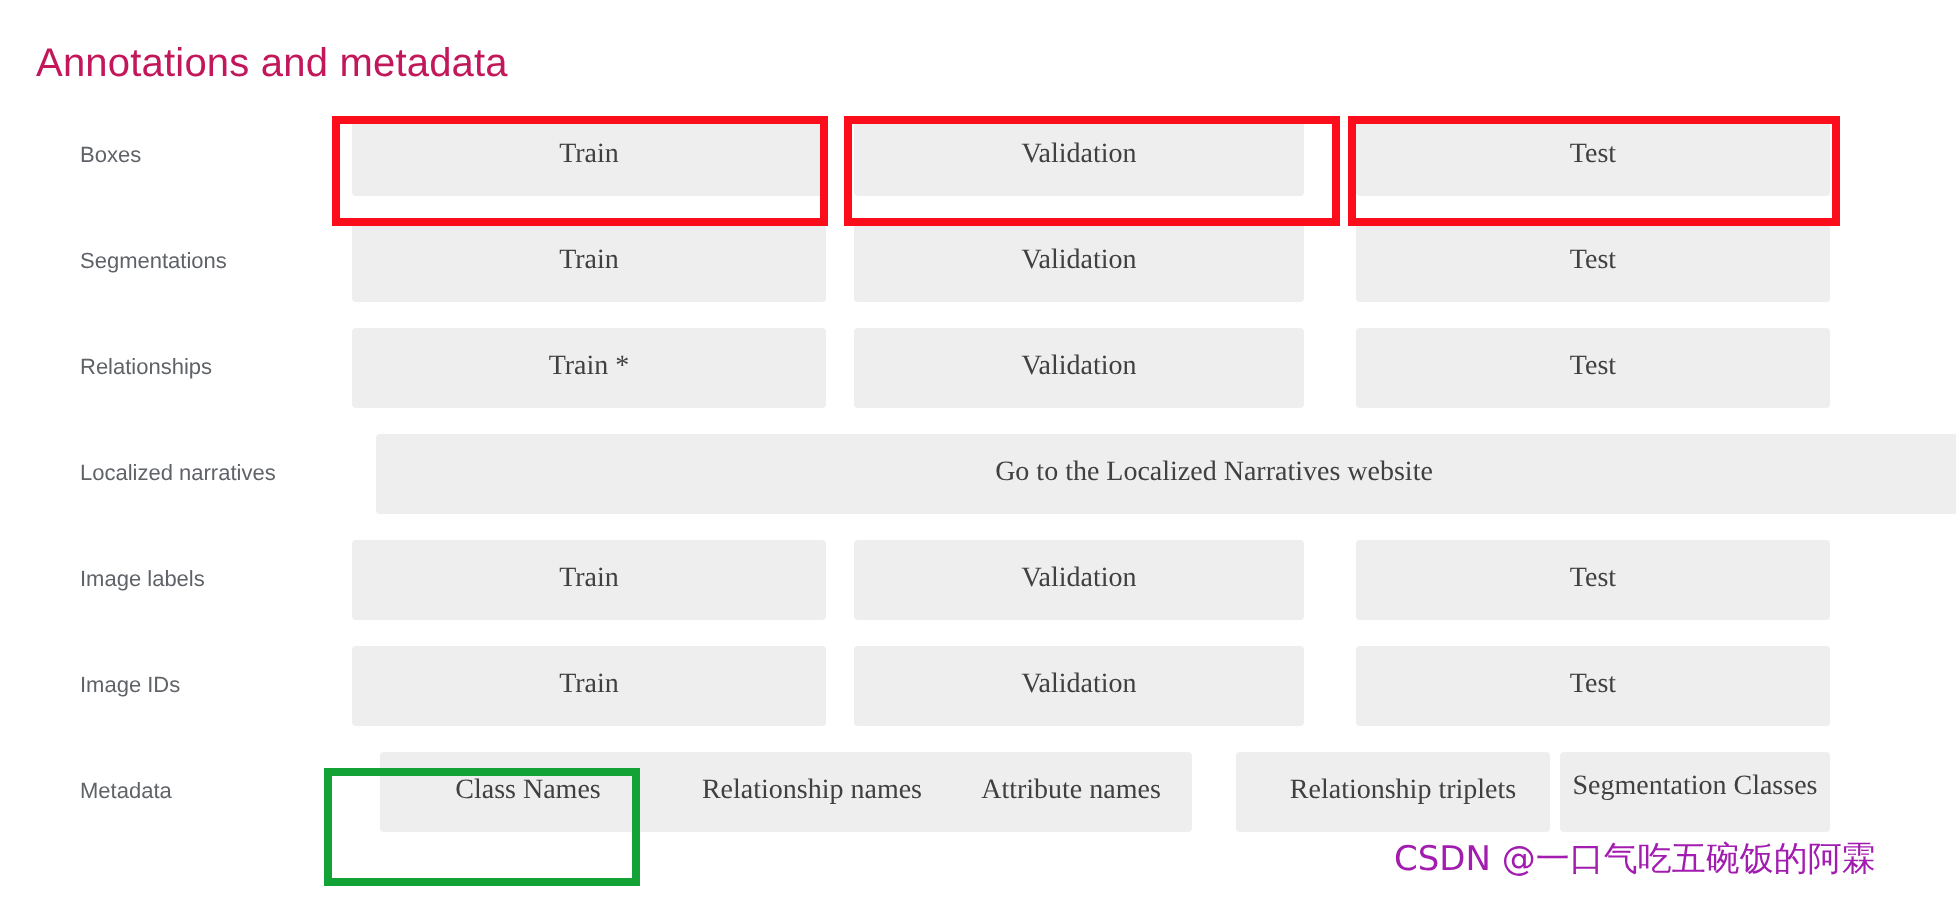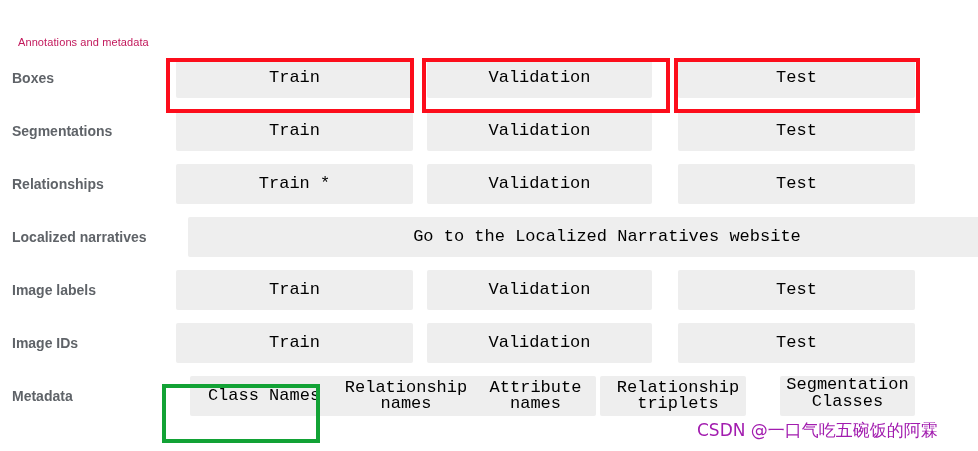--- a/index.html
+++ b/index.html
@@ -23,63 +23,62 @@
     top: 0;
     width: 978px;
     height: 451px;
     background: #ffffff;
   }
 
   
   .section-title {
     position: absolute;
     left: 18px;
-    top: 32px;
-    font-size: 11px;
+    top: 22px;
+    font-size: 20px;
     line-height: 20px;
     color: #c2185b;
     letter-spacing: 0.1px;
     white-space: nowrap;
   }
 
   
   .rows {
     position: absolute;
     left: 0;
     top: 58px;
     width: 978px;
   }
   .row {
     position: relative;
     height: 40px;
     margin-bottom: 13px;
   }
   .row-label {
     position: absolute;
-    left: 12px;
+    left: 40px;
     top: 0;
     height: 40px;
     line-height: 40px;
-    font-size: 14px;
+    font-size: 11px;
     color: #5f6368;
     white-space: nowrap;
-    font-weight: bold;
   }
 
   
   .btn {
     position: absolute;
     top: 0;
     height: 40px;
     background: #eeeeee;
     border: 0;
     border-radius: 2px;
-    color: #000000;
-    font-family: Liberation Mono, monospace;
-    font-size: 17px;
+    color: #404040;
+    font-family: Liberation Serif, serif;
+    font-size: 14px;
     line-height: 16px;
     display: flex;
     align-items: center;
     justify-content: center;
     text-align: center;
     padding: 0 6px;
     box-sizing: border-box;
     cursor: pointer;
     overflow: visible;
   }
@@ -89,21 +88,21 @@
   .col-validation { left: 427px; width: 225px; }
   .col-test       { left: 678px; width: 237px; }
 
   
   .col-full { left: 188px; width: 796px; padding-left: 48px; }
 
   
   .md-1 { left: 170px; width: 148px; margin-left: 20px; }
   .md-2 { left: 327px; width: 158px; align-items: center; }
   .md-3 { left: 475px; width: 121px; }
-  .md-4 { left: 600px; width: 146px; padding-left: 16px; }
+  .md-4 { left: 618px; width: 157px; padding-left: 16px; }
   .md-5 { left: 780px; width: 135px; }
 
   .md-5 .btn-label {
     display: block;
     width: 100%;
     white-space: normal;
     line-height: 17px;
     transform: translateY(-3px);
   }
 

